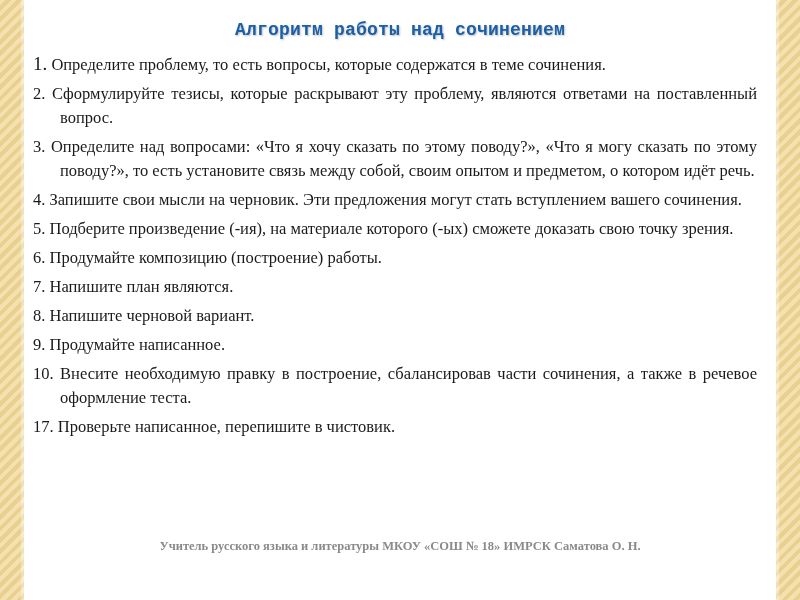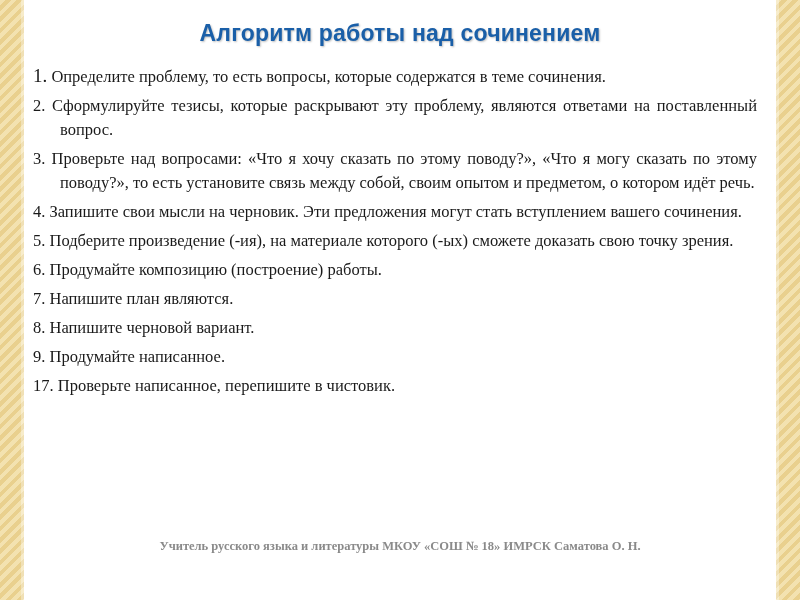--- a/index.html
+++ b/index.html
@@ -40,31 +40,31 @@
   }
   .border-left::after { right: 0; }
   .border-right::after { left: 0; }
 
   .title {
     position: absolute;
     top: 20px;
     left: 0;
     width: 800px;
     text-align: center;
-    font-family: Liberation Sans, sans-serif;
+    font-family: Liberation Mono, monospace;
     font-weight: bold;
-    font-size: 23px;
+    font-size: 18px;
     color: #1a5fa8;
     text-shadow: 1px 1px 2px rgba(0,0,0,0.25);
     letter-spacing: 0.2px;
   }
 
   .steps {
     position: absolute;
-    top: 64px;
+    top: 52px;
     left: 33px;
     width: 724px;
     margin: 0;
     padding: 0;
     list-style: none;
     font-family: "Liberation Serif", serif;
     font-size: 16.5px;
     line-height: 24px;
     color: #1a1a1a;
   }
@@ -96,24 +96,25 @@
 
 <div class="slide">
   <div class="border-stripe border-left"></div>
   <div class="border-stripe border-right"></div>
 
   <h1 class="title" style="margin:0;">Алгоритм работы над сочинением</h1>
 
   <ol class="steps" id="steps-list">
       <li class="step"><span class="num">1.</span><span> Определите проблему, то есть вопросы, которые содержатся в теме сочинения.</span></li>
       <li class="step"><span class="num">2.</span><span> Сформулируйте тезисы, которые раскрывают эту проблему, являются ответами на поставленный вопрос.</span></li>
-      <li class="step"><span class="num">3.</span><span> Проверьте над вопросами: «Что </span><b>я хочу</b><span> сказать по этому поводу?», «Что </span><b>я могу</b><span> сказать по этому поводу?», то есть установите связь между собой, своим опытом и предметом, о котором идёт речь.</span></li>
+      <li class="step"><span class="num">3.</span><span> Определите над вопросами: «Что </span><b>я хочу</b><span> сказать по этому поводу?», «Что </span><b>я могу</b><span> сказать по этому поводу?», то есть установите связь между собой, своим опытом и предметом, о котором идёт речь.</span></li>
       <li class="step"><span class="num">4.</span><span> Запишите свои мысли на черновик. Эти предложения могут стать вступлением вашего сочинения.</span></li>
       <li class="step"><span class="num">5.</span><span> Подберите произведение (-ия), на материале которого (-ых) сможете доказать свою точку зрения.</span></li>
       <li class="step"><span class="num">6.</span><span> Продумайте композицию (построение) работы.</span></li>
       <li class="step"><span class="num">7.</span><span> Напишите план являются.</span></li>
       <li class="step"><span class="num">8.</span><span> Напишите черновой вариант.</span></li>
       <li class="step"><span class="num">9.</span><span> Продумайте написанное.</span></li>
+      <li class="step"><span class="num">10.</span><span> Внесите необходимую правку в построение, сбалансировав части сочинения, а также в речевое оформление теста.</span></li>
       <li class="step"><span class="num">17.</span><span> Проверьте написанное, перепишите в чистовик.</span></li>
     </ol>
 
   <div class="footer">Учитель русского языка и литературы МКОУ «СОШ № 18» ИМРСК  Саматова О. Н.</div>
 </div>
 
 </body></html>

